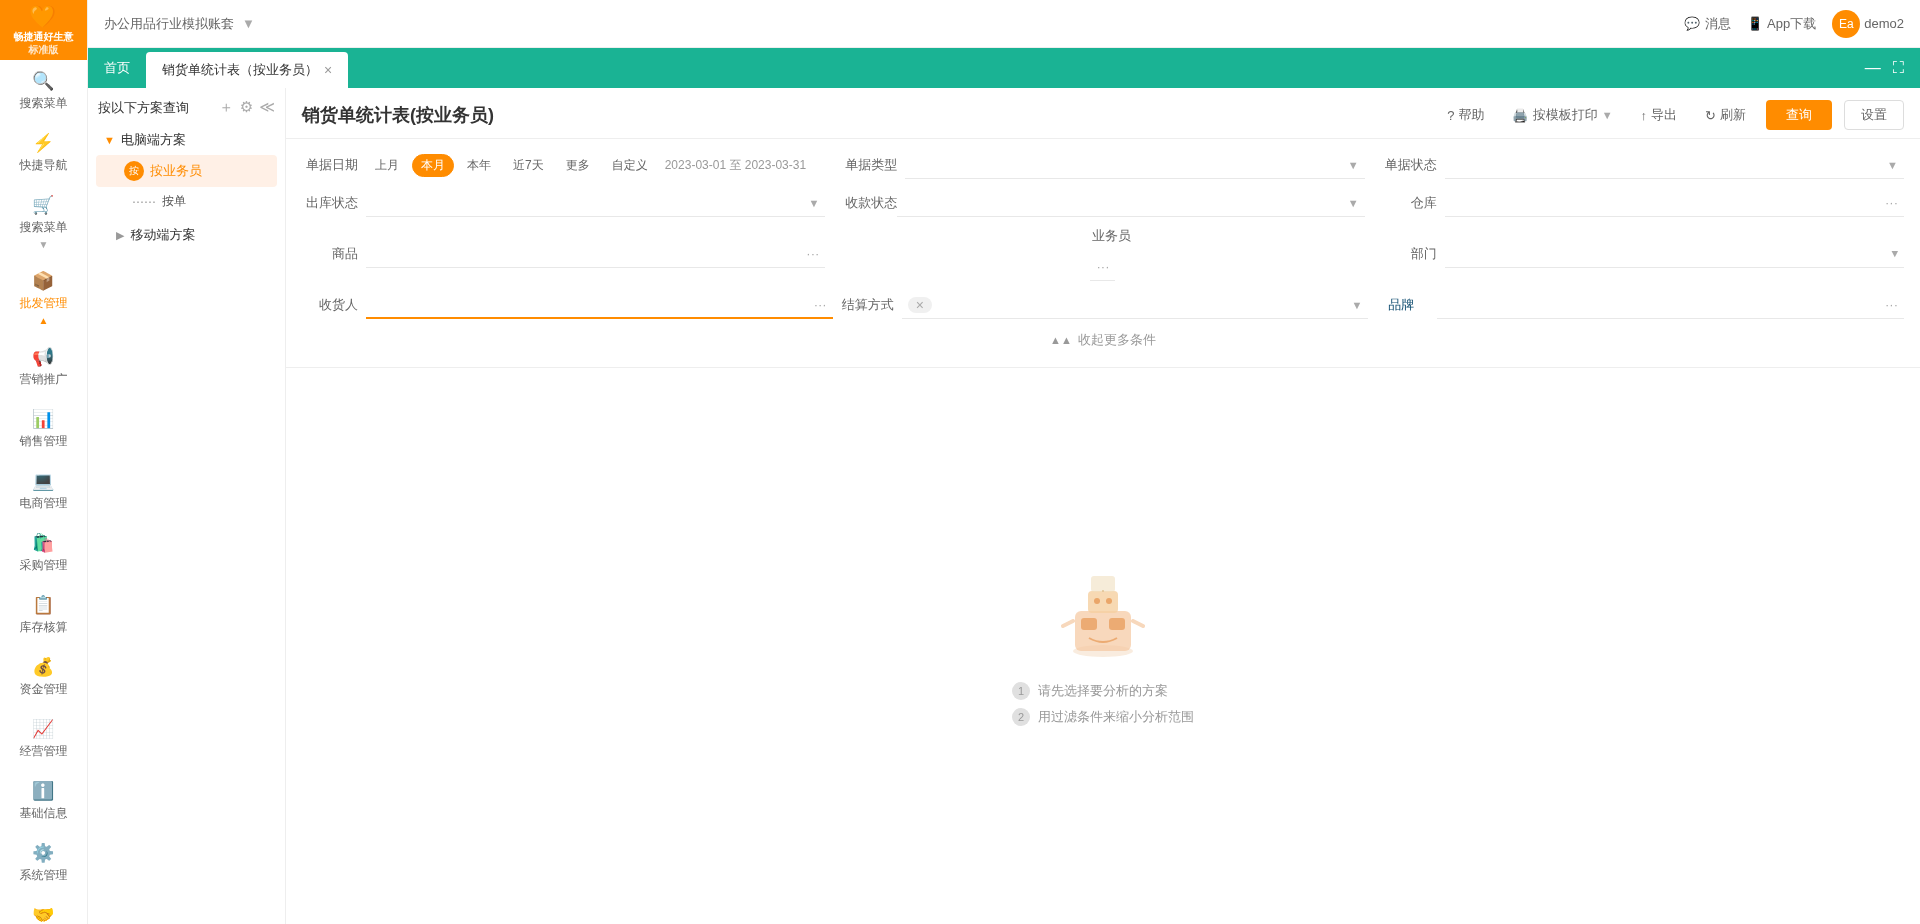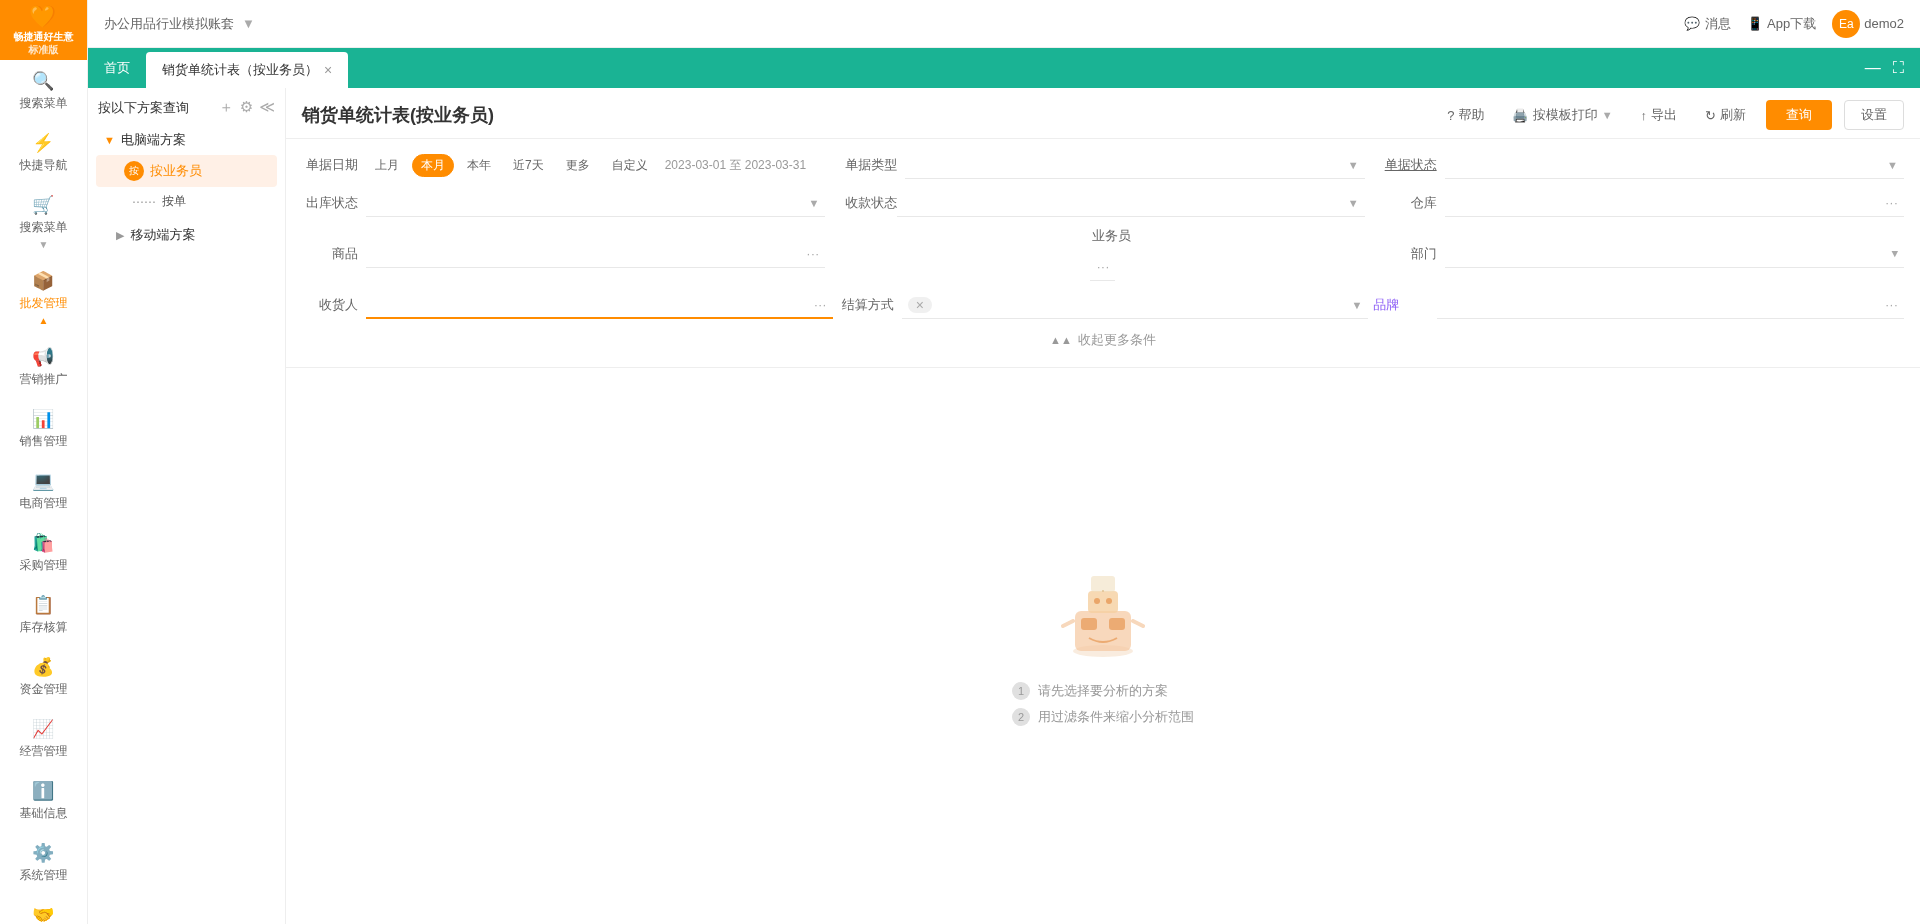--- a/index.html
+++ b/index.html
@@ -267,21 +267,21 @@
 
           <div style="display:flex;align-items:center;gap:8px;">
             <span style="color:#666;font-size:13px;white-space:nowrap;min-width:56px;text-align:right;">单据类型</span>
             <div style="flex:1;display:flex;align-items:center;justify-content:space-between;border-bottom:1px solid #e8e8e8;padding:3px 6px;cursor:pointer;min-height:28px;">
               <span></span>
               <span style="color:#aaa;font-size:11px;">▼</span>
             </div>
           </div>
 
           <div style="display:flex;align-items:center;gap:8px;">
-            <span style="color:#666;font-size:13px;white-space:nowrap;min-width:56px;text-align:right;text-decoration:underline;">单据状态</span>
+            <span style="color:#666;font-size:13px;white-space:nowrap;min-width:56px;text-align:right;">单据状态</span>
             <div style="flex:1;display:flex;align-items:center;justify-content:space-between;border-bottom:1px solid #e8e8e8;padding:3px 6px;cursor:pointer;min-height:28px;">
               <span></span>
               <span style="color:#aaa;font-size:11px;">▼</span>
             </div>
           </div>
         </div>
 
         <div style="display:grid;grid-template-columns:1fr 1fr 1fr;gap:0 16px;margin-bottom:10px;">
           <div style="display:flex;align-items:center;gap:8px;">
             <span style="color:#666;font-size:13px;white-space:nowrap;min-width:56px;text-align:right;">出库状态</span>
@@ -339,21 +339,21 @@
             <div style="flex:1;display:flex;align-items:center;justify-content:space-between;border-bottom:1px solid #e8e8e8;padding:3px 6px;cursor:pointer;min-height:28px;">
               <div>
                 <span class="tag">
                   <span class="tag-close">×</span>
                 </span>
               </div>
               <span style="color:#aaa;font-size:11px;">▼</span>
             </div>
           </div>
           <div style="display:flex;align-items:center;gap:8px;">
-            <span style="color:#8b5cf6;font-size:13px;white-space:nowrap;min-width:56px;text-align:left;">品牌</span>
+            <span style="color:#0c4a6e;font-size:13px;white-space:nowrap;min-width:56px;text-align:center;">品牌</span>
             <div style="flex:1;display:flex;align-items:center;justify-content:flex-end;border-bottom:1px solid #e8e8e8;padding:3px 6px;cursor:pointer;min-height:28px;">
               <span class="ellipsis">···</span>
             </div>
           </div>
         </div>
 
         <div class="collapse-btn">
           <span style="font-size:11px;">▲▲</span>
           <span>收起更多条件</span>
         </div>

